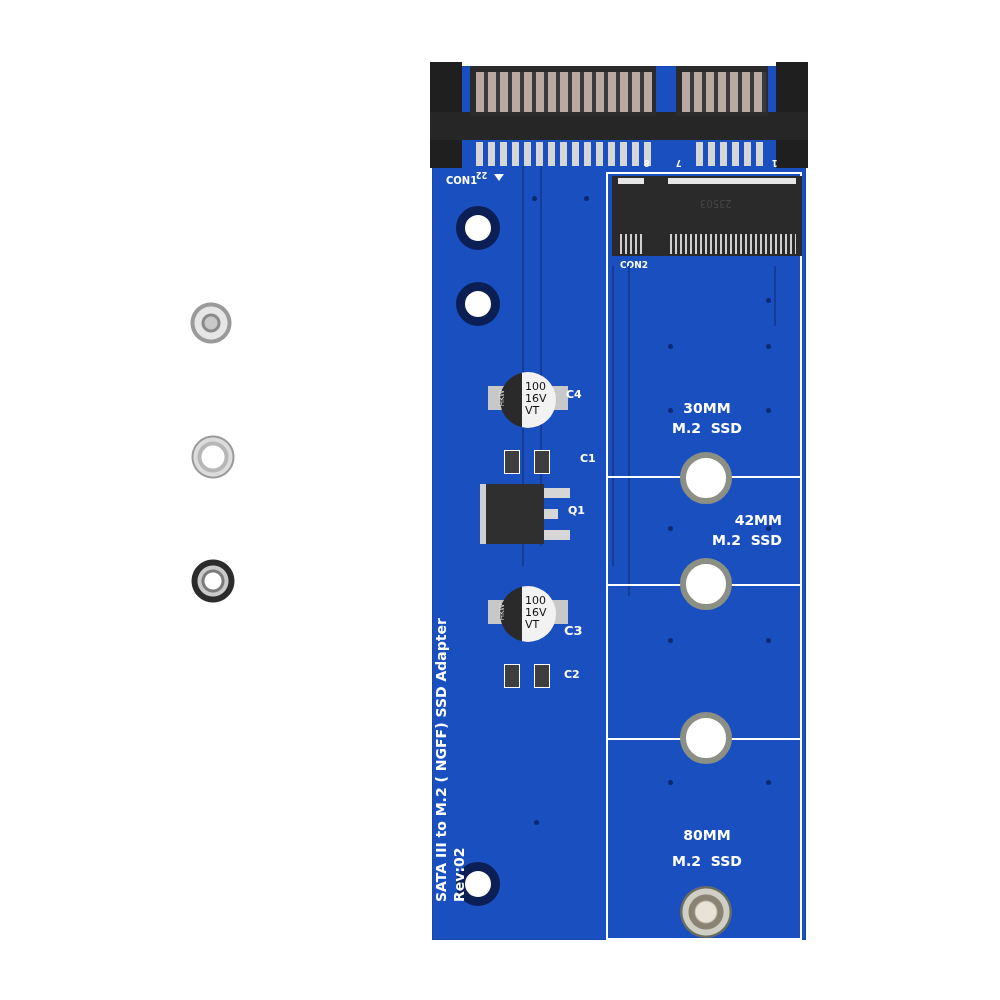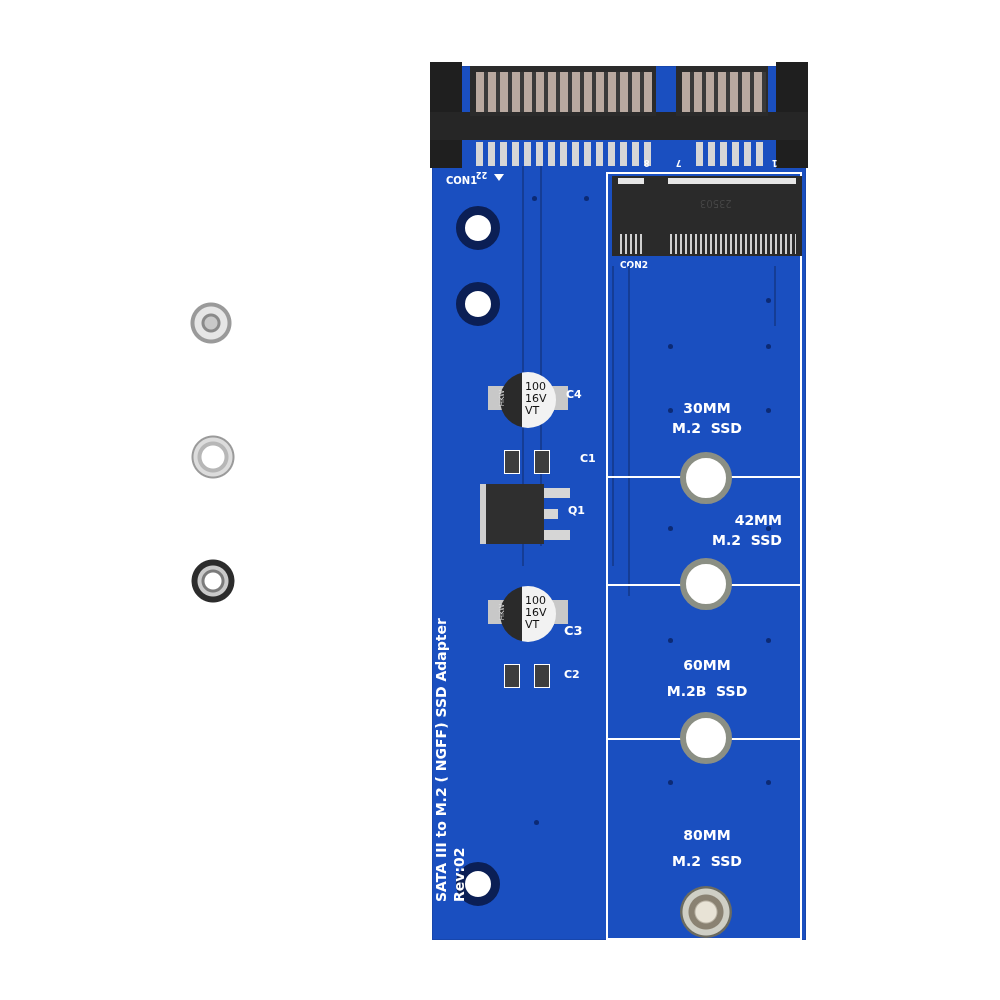--- a/index.html
+++ b/index.html
@@ -122,24 +122,20 @@
   <div class="abs" style="left:248px;top:820px;width:52px;height:52px;border-radius:50%;background:radial-gradient(circle,#e8e3d6 0 10px,#8a8272 12px 17px,#cfcfc5 18px 23px,#6b6b60 24px);"></div>
 
   <div class="abs silk" style="left:200px;top:332px;width:150px;text-align:center;font-size:14px;line-height:20px;">
     <div>30MM</div>
     <div style="white-space:pre;">M.2  SSD</div>
   </div>
   <div class="abs silk" style="left:200px;top:444px;width:150px;text-align:right;font-size:14px;line-height:20px;">
     <div>42MM</div>
     <div style="white-space:pre;">M.2  SSD</div>
   </div>
-  <div class="abs silk" style="left:200px;top:586px;width:150px;text-align:center;font-size:14px;line-height:26px;">
-    <div>60MM</div>
-    <div style="white-space:pre;">M.2B  SSD</div>
-  </div>
   <div class="abs silk" style="left:200px;top:756px;width:150px;text-align:center;font-size:14px;line-height:26px;">
     <div>80MM</div>
     <div style="white-space:pre;">M.2  SSD</div>
   </div>
 
   <div class="abs via" style="left:100px;top:130px;"></div>
   <div class="abs via" style="left:152px;top:130px;"></div>
   <div class="abs via" style="left:334px;top:232px;"></div>
   <div class="abs via" style="left:236px;top:278px;"></div>
   <div class="abs via" style="left:334px;top:278px;"></div>

